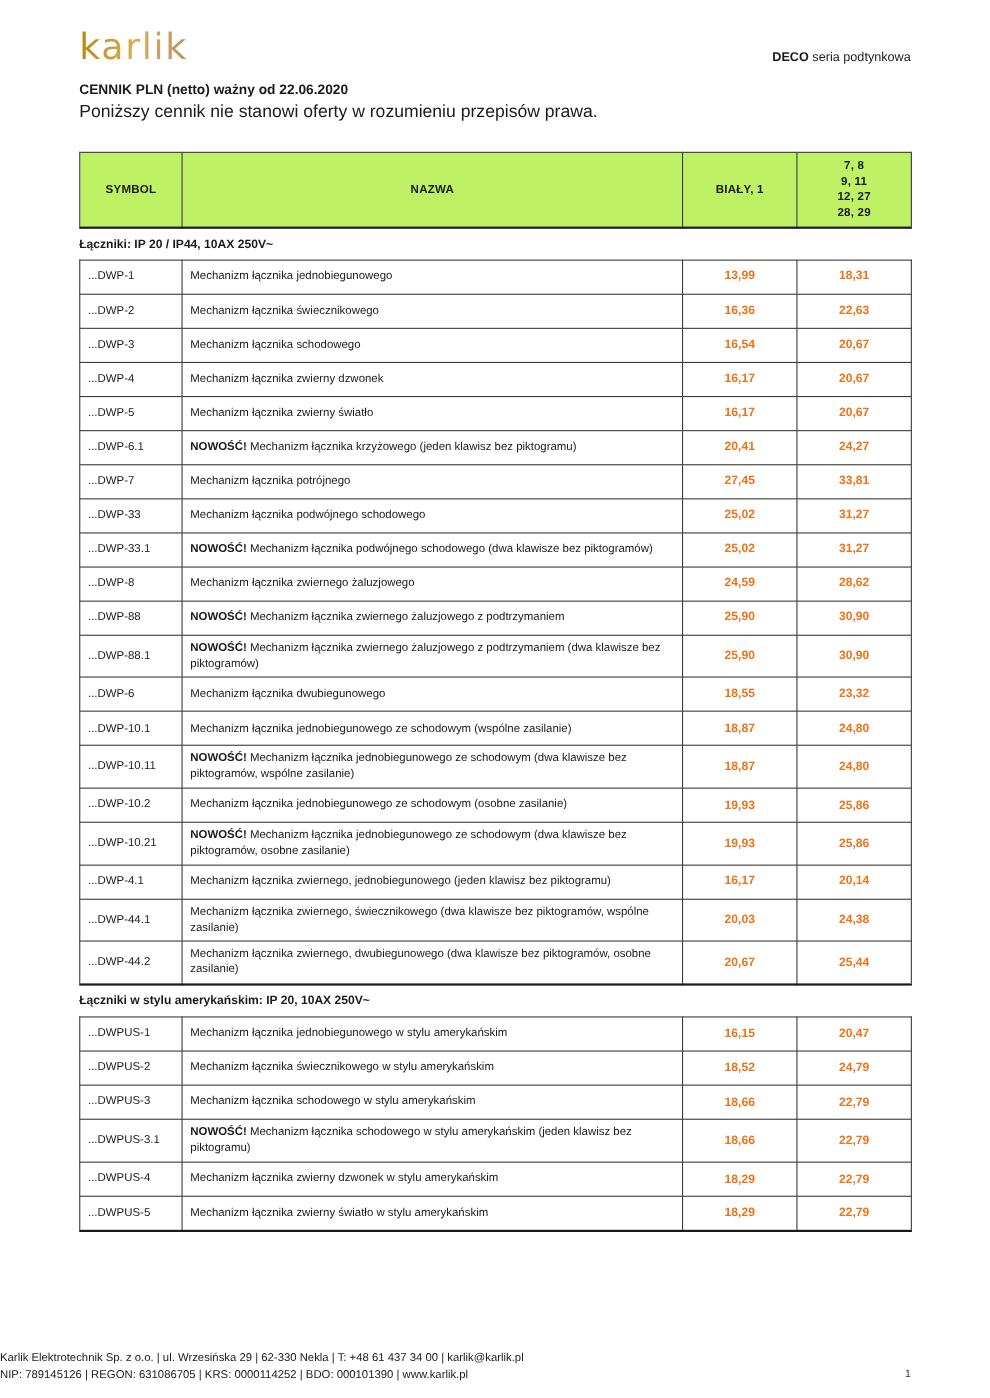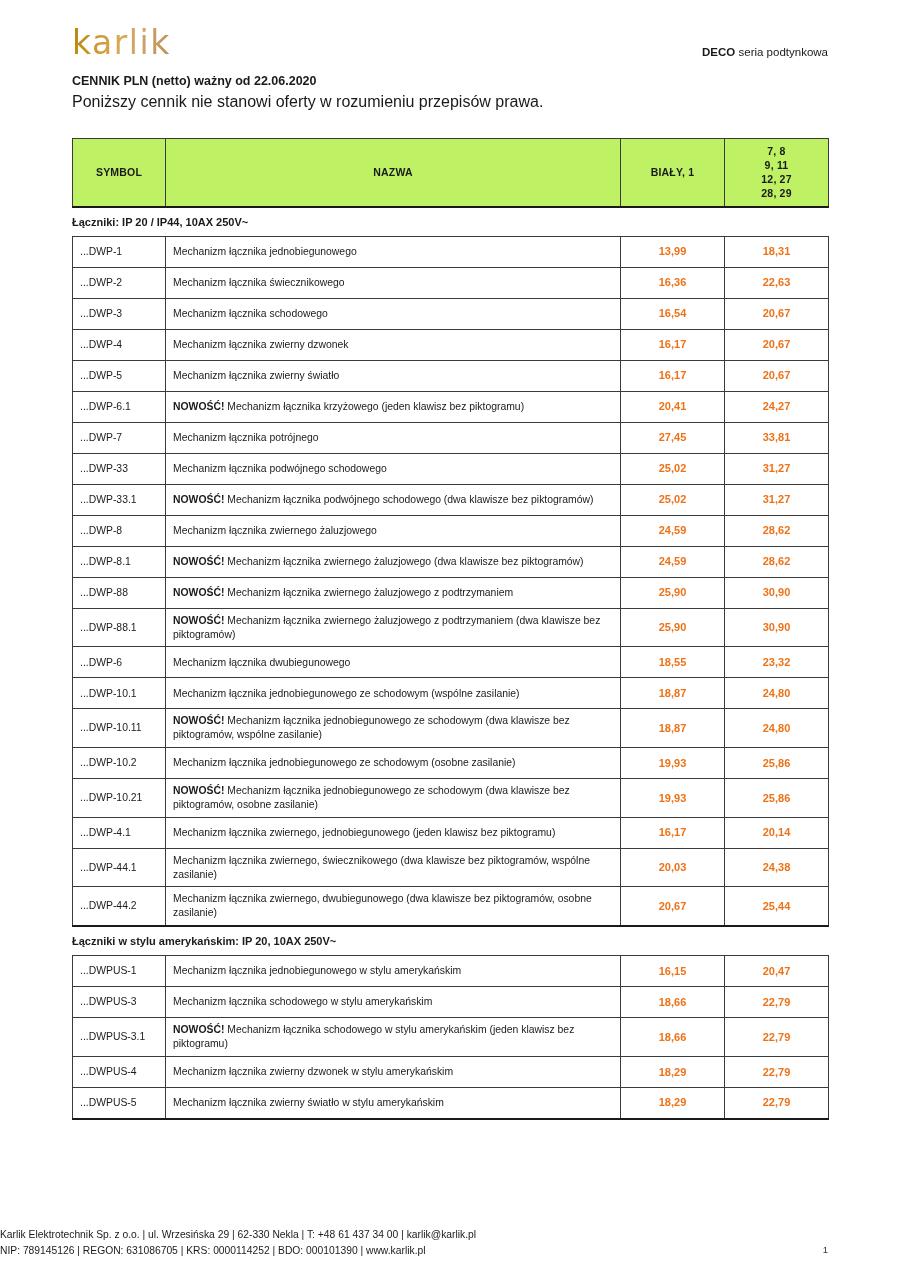--- a/index.html
+++ b/index.html
@@ -271,26 +271,20 @@
               <td class="price">25,02</td>
               <td class="price">31,27</td>
             </tr>
             <tr>
               <td class="symbol">...DWP-8</td>
               <td class="name"><span>Mechanizm łącznika zwiernego żaluzjowego</span></td>
               <td class="price">24,59</td>
               <td class="price">28,62</td>
             </tr>
             <tr>
-              <td class="symbol">...DWP-8.1</td>
-              <td class="name"><span class="nowosc">NOWOŚĆ!</span><span> Mechanizm łącznika zwiernego żaluzjowego (dwa klawisze bez piktogramów)</span></td>
-              <td class="price">24,59</td>
-              <td class="price">28,62</td>
-            </tr>
-            <tr>
               <td class="symbol">...DWP-88</td>
               <td class="name"><span class="nowosc">NOWOŚĆ!</span><span> Mechanizm łącznika zwiernego żaluzjowego z podtrzymaniem</span></td>
               <td class="price">25,90</td>
               <td class="price">30,90</td>
             </tr>
             <tr>
               <td class="symbol">...DWP-88.1</td>
               <td class="name"><span class="nowosc">NOWOŚĆ!</span><span> Mechanizm łącznika zwiernego żaluzjowego z podtrzymaniem (dwa klawisze bez piktogramów)</span></td>
               <td class="price">25,90</td>
               <td class="price">30,90</td>
@@ -354,20 +348,26 @@
             <col class="c-p2">
           </colgroup>
           <tbody>
             <tr>
               <td class="symbol">...DWPUS-1</td>
               <td class="name"><span>Mechanizm łącznika jednobiegunowego w stylu amerykańskim</span></td>
               <td class="price">16,15</td>
               <td class="price">20,47</td>
             </tr>
             <tr>
+              <td class="symbol">...DWPUS-2</td>
+              <td class="name"><span>Mechanizm łącznika świecznikowego w stylu amerykańskim</span></td>
+              <td class="price">18,52</td>
+              <td class="price">24,79</td>
+            </tr>
+            <tr>
               <td class="symbol">...DWPUS-3</td>
               <td class="name"><span>Mechanizm łącznika schodowego w stylu amerykańskim</span></td>
               <td class="price">18,66</td>
               <td class="price">22,79</td>
             </tr>
             <tr>
               <td class="symbol">...DWPUS-3.1</td>
               <td class="name"><span class="nowosc">NOWOŚĆ!</span><span> Mechanizm łącznika schodowego w stylu amerykańskim (jeden klawisz bez piktogramu)</span></td>
               <td class="price">18,66</td>
               <td class="price">22,79</td>

